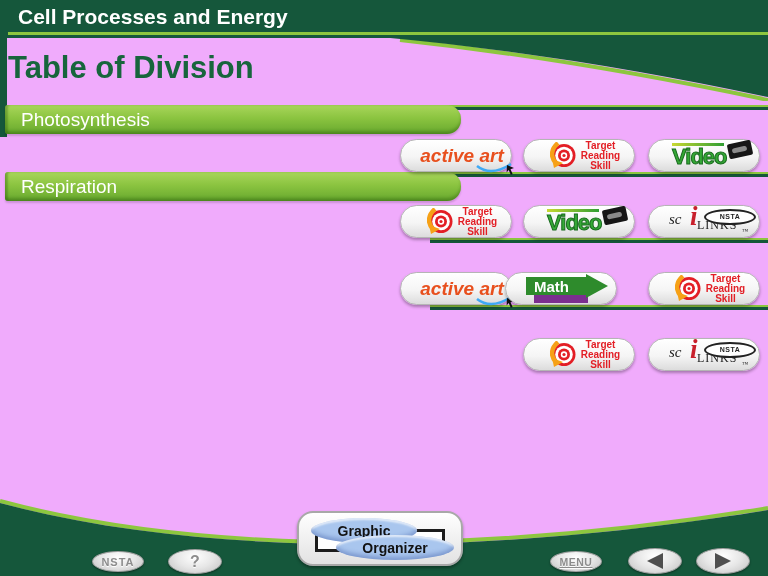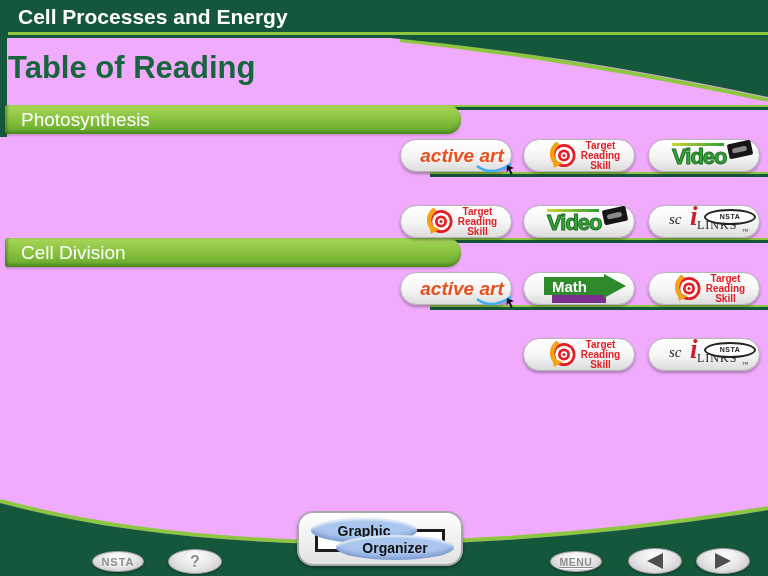--- a/index.html
+++ b/index.html
@@ -96,29 +96,29 @@
   <div class="header">
     <div class="header-title">Cell Processes and Energy</div>
     <div class="header-underline"></div>
   </div>
   <svg class="top-wave" viewBox="0 0 768 64">
     <path d="M400,3 C520,16 645,37 768,63" stroke="#8DC63F" stroke-width="4" fill="none"></path>
     <path d="M380,0 L768,0 L768,60 C645,34 520,13 380,0 Z" fill="#15573B"></path>
   </svg>
   <div class="left-strip"></div>
 
-  <div class="toc-title">Table of Reading</div>
+  <div class="toc-title">Table of Division</div>
 
   <div class="section-line" style="top:105px"></div>
   <div class="bar" style="top:105px">Photosynthesis</div>
 
   <div class="section-line" style="top:172px"></div>
+  <div class="bar" style="top:172px">Respiration</div>
 
   <div class="section-line" style="top:238px"></div>
-  <div class="bar" style="top:238px">Cell Division</div>
 
   <div class="section-line" style="top:305px"></div>
 
   <div class="pill" style="left:400px;top:139px">
     <div class="aa">active art</div>
     <svg class="aa-swoosh" viewBox="0 0 44 18">
       <path d="M2,5 Q16,16 36,3" stroke="#3FA9F5" stroke-width="2.5" fill="none"></path>
       <polygon points="32,4 39,7 35.5,8.2 37.6,13 35.8,13.8 33.7,9 31.6,11.4" fill="#111"></polygon>
     </svg>
   </div>
@@ -189,21 +189,21 @@
     </div>
   </div>
 
   <div class="pill" style="left:400px;top:272px">
     <div class="aa">active art</div>
     <svg class="aa-swoosh" viewBox="0 0 44 18">
       <path d="M2,5 Q16,16 36,3" stroke="#3FA9F5" stroke-width="2.5" fill="none"></path>
       <polygon points="32,4 39,7 35.5,8.2 37.6,13 35.8,13.8 33.7,9 31.6,11.4" fill="#111"></polygon>
     </svg>
   </div>
-  <div class="pill" style="left:523px;top:272px">
+  <div class="pill" style="left:505px;top:272px">
     <svg width="86" height="30" viewBox="0 0 86 30">
       <rect x="10" y="16" width="54" height="13" fill="#7B2F8F"></rect>
       <rect x="2" y="3" width="60" height="18" fill="#2E8B2C"></rect>
       <polygon points="62,0 62,24 84,12" fill="#2E8B2C"></polygon>
       <text x="10" y="18" font-family="Liberation Sans, sans-serif" font-size="15" font-weight="bold" fill="#ffffff">Math</text>
     </svg>
   </div>
   <div class="pill" style="left:648px;top:272px">
     <div class="trs">
       <svg width="27" height="27" viewBox="0 0 27 27">

